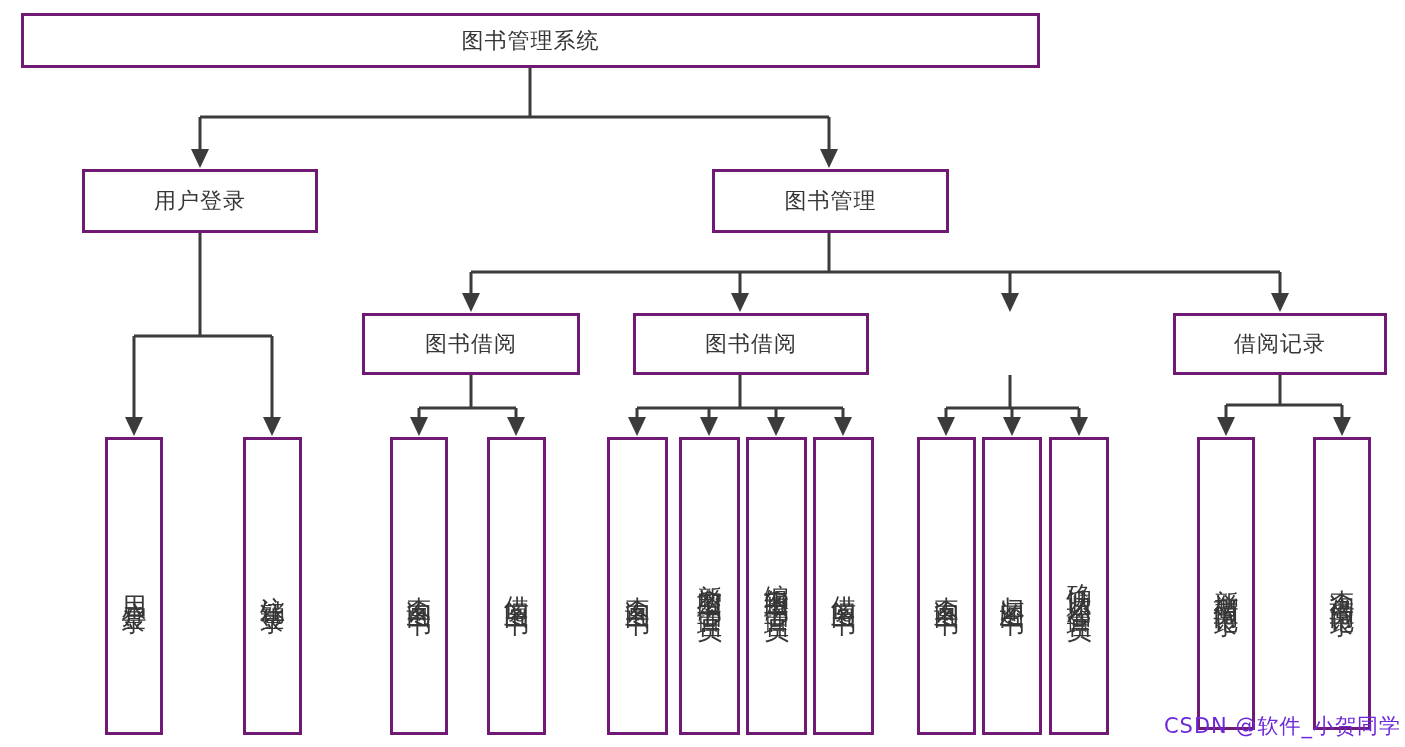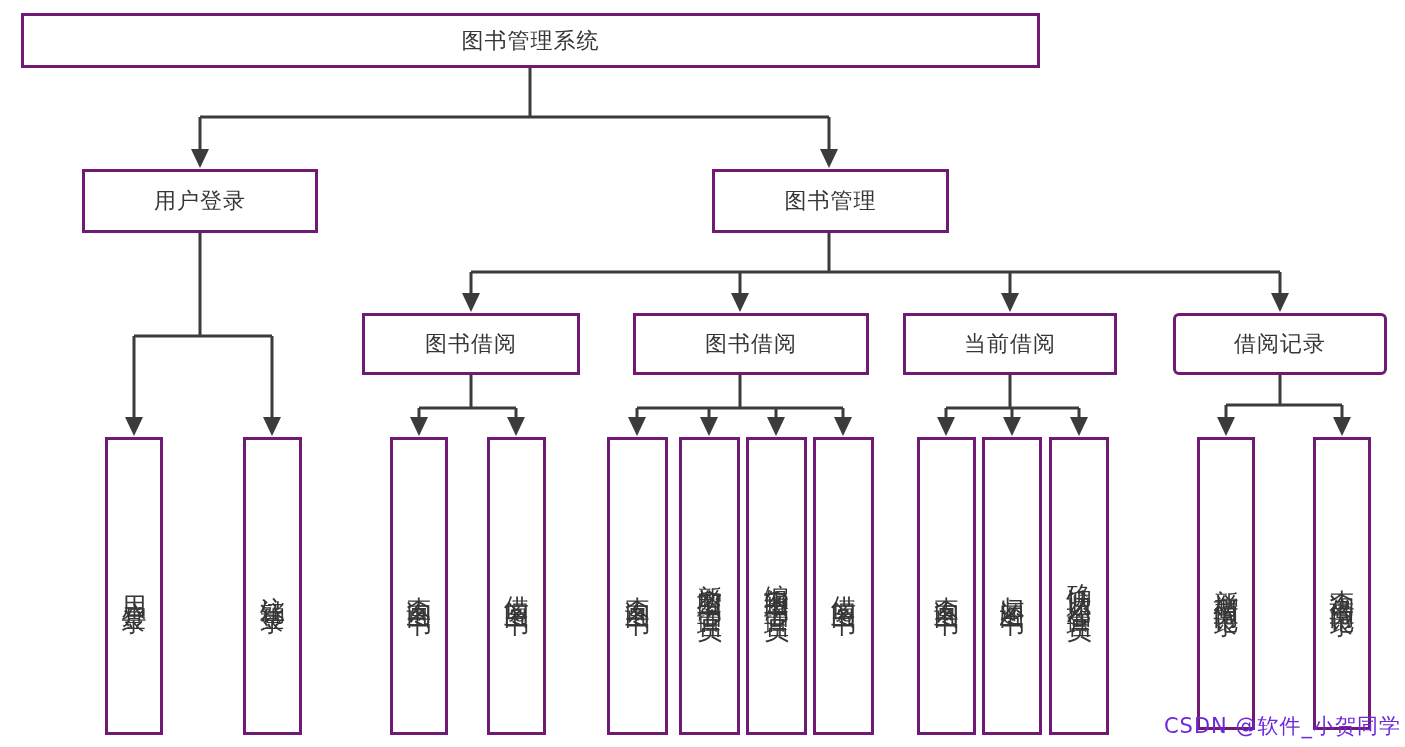--- a/index.html
+++ b/index.html
@@ -102,24 +102,21 @@
   <div class="box hbox" style="left:712px;top:169px;width:237px;height:64px;">
     <span>图书管理</span>
   </div>
 
   <div class="box hbox" style="left:362px;top:313px;width:218px;height:62px;">
     <span>图书借阅</span>
   </div>
   <div class="box hbox" style="left:633px;top:313px;width:236px;height:62px;">
     <span>图书借阅</span>
   </div>
-  <div class="box hbox" style="left:903px;top:313px;width:214px;height:62px;">
-    <span>当前借阅</span>
-  </div>
-  <div class="box hbox" style="left:1173px;top:313px;width:214px;height:62px;border-radius:6px;">
+  <div class="box hbox" style="left:1173px;top:313px;width:214px;height:62px;">
     <span>借阅记录</span>
   </div>
 
   <div class="box vbox" style="left:105px;top:437px;width:58px;height:298px;">
     <span class="vtext">用户登录</span>
   </div>
   <div class="box vbox" style="left:243px;top:437px;width:59px;height:298px;">
     <span class="vtext">注销登录</span>
   </div>
 

